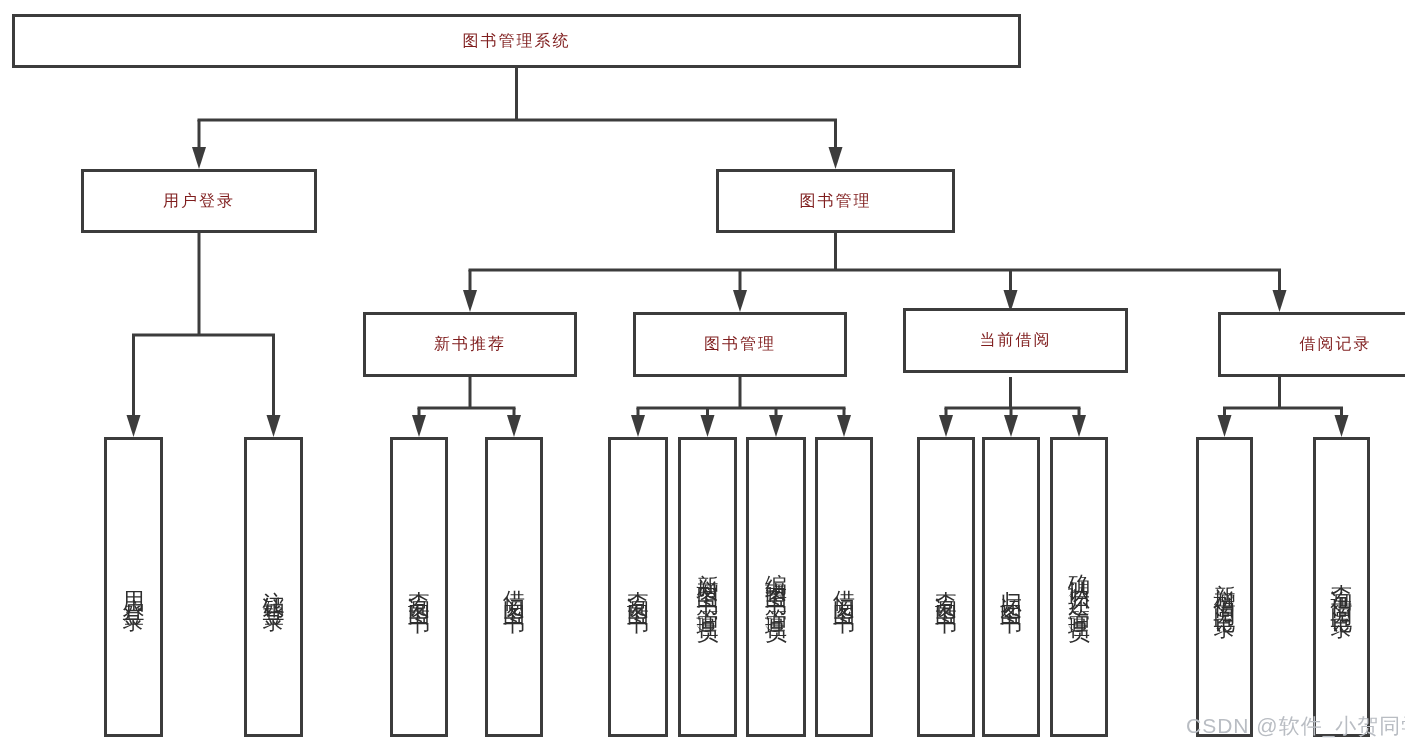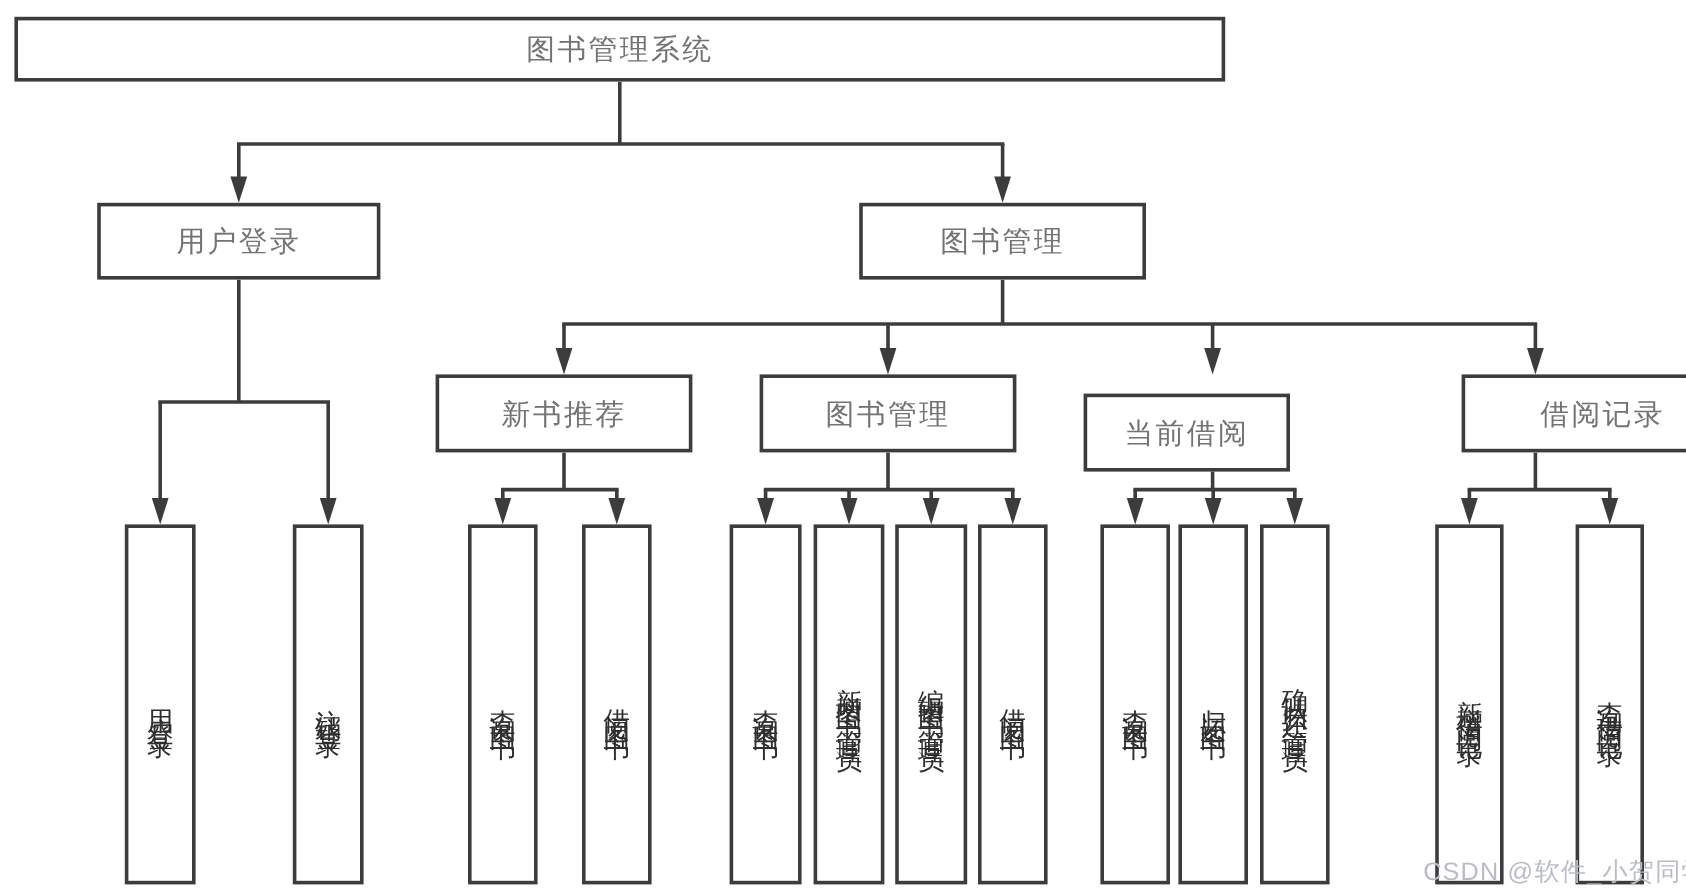--- a/index.html
+++ b/index.html
@@ -15,22 +15,22 @@
     position:absolute;
     box-sizing:border-box;
     background:#ffffff;
     border:3px solid #3c3c3c;
     display:flex;
     align-items:center;
     justify-content:center;
     z-index:2;
   }
   .hlabel{
-    font-size:24px;
-    color:#737373;
+    font-size:16px;
+    color:#7f1d1d;
     letter-spacing:2px;
     white-space:nowrap;
   }
   .vlabel{
     writing-mode:vertical-rl;
     text-orientation:mixed;
     font-size:22px;
     line-height:1;
     letter-spacing:7px;
     color:#2e2e2e;
@@ -116,21 +116,21 @@
   <div class="box" style="left:363px;top:312px;width:214px;height:65px">
     <span class="hlabel">新书推荐</span>
   </div>
 
   <div class="box" style="left:716px;top:169px;width:239px;height:64px">
     <span class="hlabel">图书管理</span>
   </div>
   <div class="box" style="left:633px;top:312px;width:214px;height:65px">
     <span class="hlabel">图书管理</span>
   </div>
-  <div class="box" style="left:903px;top:328px;width:172px;height:65px">
+  <div class="box" style="left:903px;top:308px;width:225px;height:65px">
     <span class="hlabel">当前借阅</span>
   </div>
   <div class="box" style="left:1218px;top:312px;width:235px;height:65px">
     <span class="hlabel">借阅记录</span>
   </div>
 
   <div class="box" style="left:104px;top:437px;width:59px;height:300px">
     <span class="vlabel">用户登录</span>
   </div>
   <div class="box" style="left:244px;top:437px;width:59px;height:300px">

